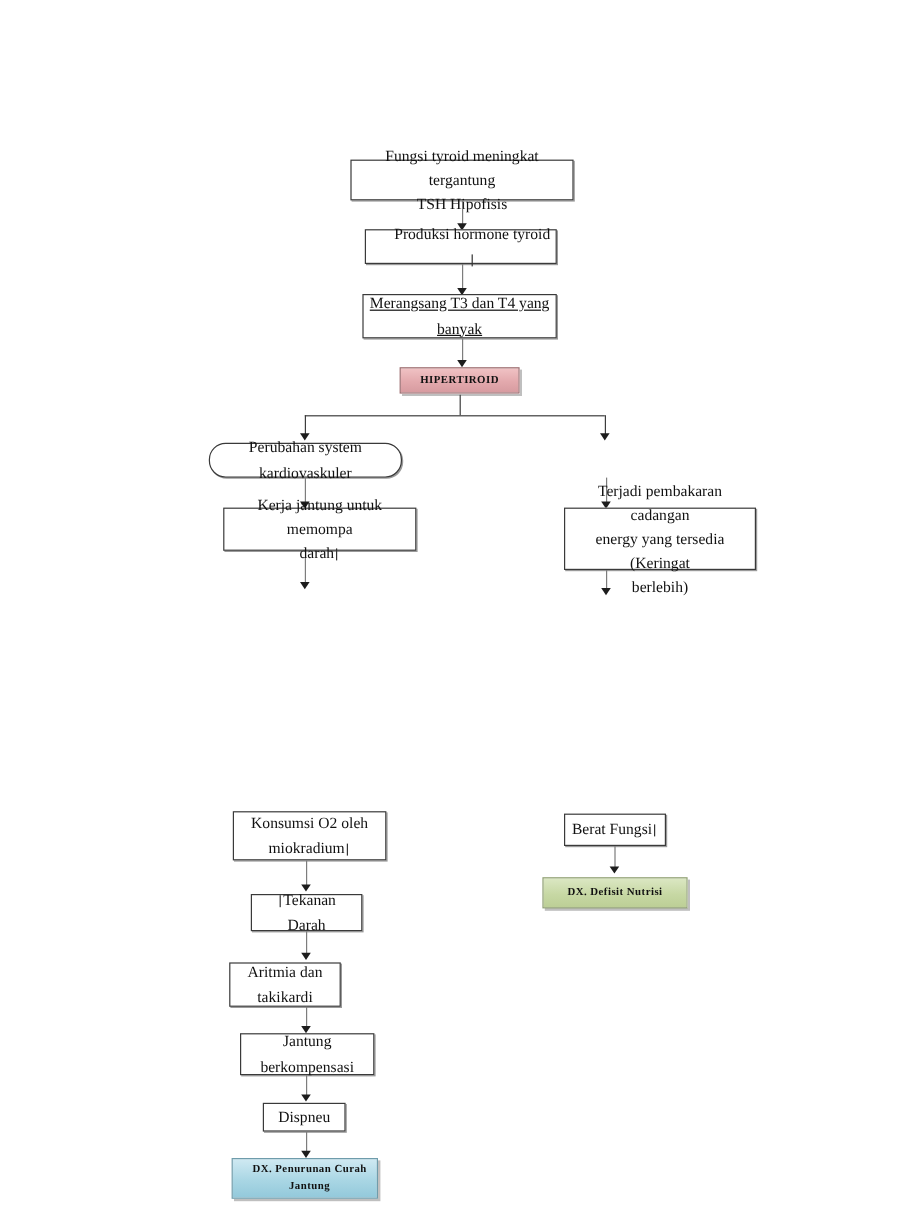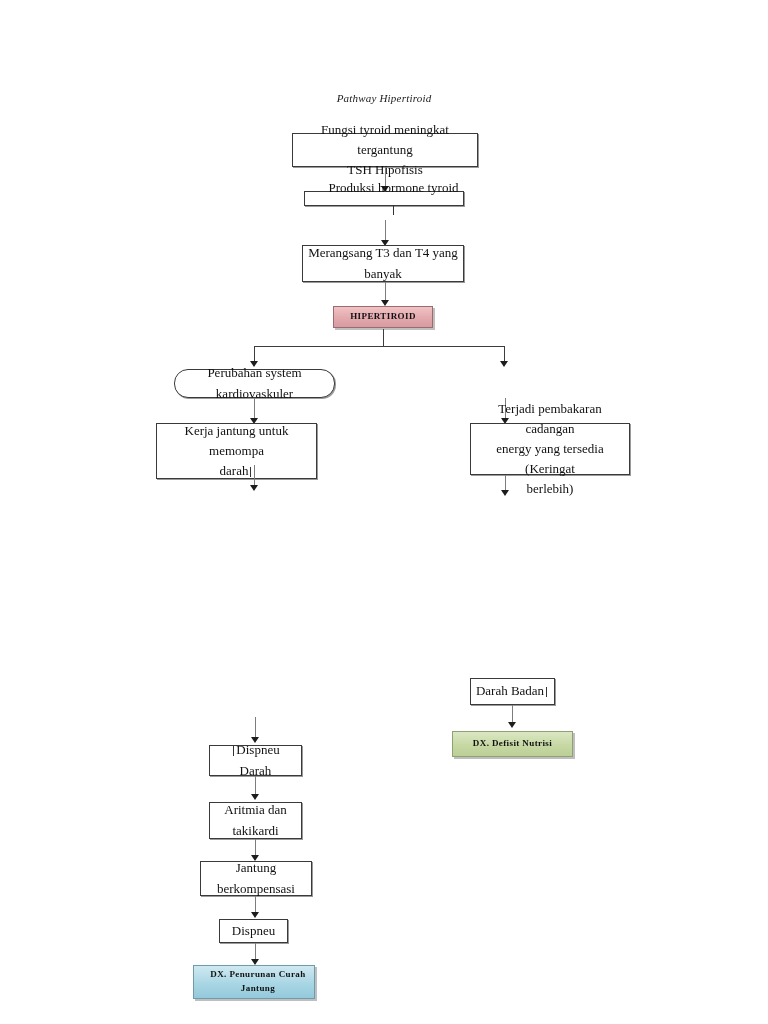--- a/index.html
+++ b/index.html
@@ -111,38 +111,37 @@
     border-left: 4px solid transparent;
     border-right: 4px solid transparent;
     border-top: 6px solid #1d1d1d;
   }
 </style>
 </head>
 <body>
 
 <div id="canvas">
 
-  <div class="diagram-title">Pathway Hipertiroid</div>
 
   <div class="node plain" style="left:292px; top:133px; width:186px; height:34px;">
     <span class="txt">Fungsi tyroid meningkat tergantung
 TSH Hipofisis</span>
   </div>
 
   <div class="vline" style="left:385px; top:167px; height:21px;"></div>
   <div class="arrowhead" style="left:381px; top:186px;"></div>
 
-  <div class="node plain" style="left:304px; top:191px; width:160px; height:15px;padding-left:23px;">
+  <div class="node plain" style="left:304px; top:191px; width:160px; height:29px;padding-left:23px;">
     <span class="txt"><span>Produksi hormone tyroid</span><span class="glyph"></span></span>
   </div>
 
   <div class="vline" style="left:385px; top:220px; height:22px;"></div>
   <div class="arrowhead" style="left:381px; top:240px;"></div>
 
-  <div class="node plain" style="left:302px; top:245px; width:162px; height:37px;">
+  <div class="node plain" style="left:302px; top:245px; width:162px; height:37px;text-decoration:underline;">
     <span class="txt">Merangsang T3 dan T4 yang
 banyak</span>
   </div>
 
   <div class="vline" style="left:385px; top:282px; height:20px;"></div>
   <div class="arrowhead" style="left:381px; top:300px;"></div>
 
   <div class="node hilite pink" style="left:333px; top:306px; width:100px; height:22px;">
     <span class="txt">HIPERTIROID</span>
   </div>
@@ -154,53 +153,57 @@
   <div class="arrowhead" style="left:250px; top:361px;"></div>
   <div class="arrowhead" style="left:500px; top:361px;"></div>
 
   <div class="node plain" style="left:174px; top:369px; width:161px; height:29px;border-radius:14px;">
     <span class="txt">Perubahan system kardiovaskuler</span>
   </div>
 
   <div class="vline" style="left:254px; top:398px; height:22px;"></div>
   <div class="arrowhead" style="left:250px; top:418px;"></div>
 
-  <div class="node plain" style="left:156px; top:423px; width:161px; height:56px;">
+  <div class="node plain" style="left:186px; top:423px; width:161px; height:36px;">
     <span class="txt"><span>Kerja jantung untuk memompa
 darah</span><span class="glyph"></span></span>
   </div>
 
   <div class="vline" style="left:254px; top:465px; height:22px;"></div>
   <div class="arrowhead" style="left:250px; top:485px;"></div>
 
 
   <div class="vline" style="left:505px; top:398px; height:22px;"></div>
   <div class="arrowhead" style="left:501px; top:418px;"></div>
 
   <div class="node plain" style="left:426px; top:423px; width:160px; height:52px;margin-left:44px;">
     <span class="txt">Terjadi pembakaran cadangan
 energy yang tersedia (Keringat
 berlebih)</span>
   </div>
 
   <div class="vline" style="left:505px; top:475px; height:17px;"></div>
   <div class="arrowhead" style="left:501px; top:490px;"></div>
 
+  <div class="node plain" style="left:194px; top:676px; width:128px; height:41px;">
+    <span class="txt"><span>Konsumsi O2 oleh
+miokradium</span><span class="glyph"></span></span>
+  </div>
 
   <div class="vline" style="left:255px; top:717px; height:22px;"></div>
   <div class="arrowhead" style="left:251px; top:737px;"></div>
 
   <div class="node plain" style="left:209px; top:745px; width:93px; height:31px;">
-    <span class="txt"><span class="glyph"></span><span>Dispneu Darah</span></span>
+    <span class="txt"><span class="glyph"></span><span>Tekanan Darah</span></span>
   </div>
 
   <div class="vline" style="left:255px; top:776px; height:22px;"></div>
   <div class="arrowhead" style="left:251px; top:794px;"></div>
 
-  <div class="node plain" style="left:209px; top:802px; width:93px; height:37px;font-family:Liberation Serif, serif;">
+  <div class="node plain" style="left:191px; top:802px; width:93px; height:37px;font-family:Liberation Serif, serif;">
     <span class="txt">Aritmia dan
 takikardi</span>
   </div>
 
   <div class="vline" style="left:255px; top:839px; height:20px;"></div>
   <div class="arrowhead" style="left:251px; top:855px;"></div>
 
   <div class="node plain" style="left:200px; top:861px; width:112px; height:35px;">
     <span class="txt">Jantung
 berkompensasi</span>
@@ -215,21 +218,21 @@
 
   <div class="vline" style="left:255px; top:943px; height:18px;"></div>
   <div class="arrowhead" style="left:251px; top:959px;"></div>
 
   <div class="node hilite blue" style="left:193px; top:965px; width:122px; height:34px;padding-left:12px;">
     <span class="txt">DX. Penurunan Curah
 Jantung</span>
   </div>
 
   <div class="node plain" style="left:470px; top:678px; width:85px; height:27px;">
-    <span class="txt"><span>Darah Badan</span><span class="glyph"></span></span>
+    <span class="txt"><span>Berat Fungsi</span><span class="glyph"></span></span>
   </div>
 
   <div class="vline" style="left:512px; top:705px; height:19px;"></div>
   <div class="arrowhead" style="left:508px; top:722px;"></div>
 
   <div class="node hilite green" style="left:452px; top:731px; width:121px; height:26px;">
     <span class="txt">DX. Defisit Nutrisi</span>
   </div>
 
 </div>

